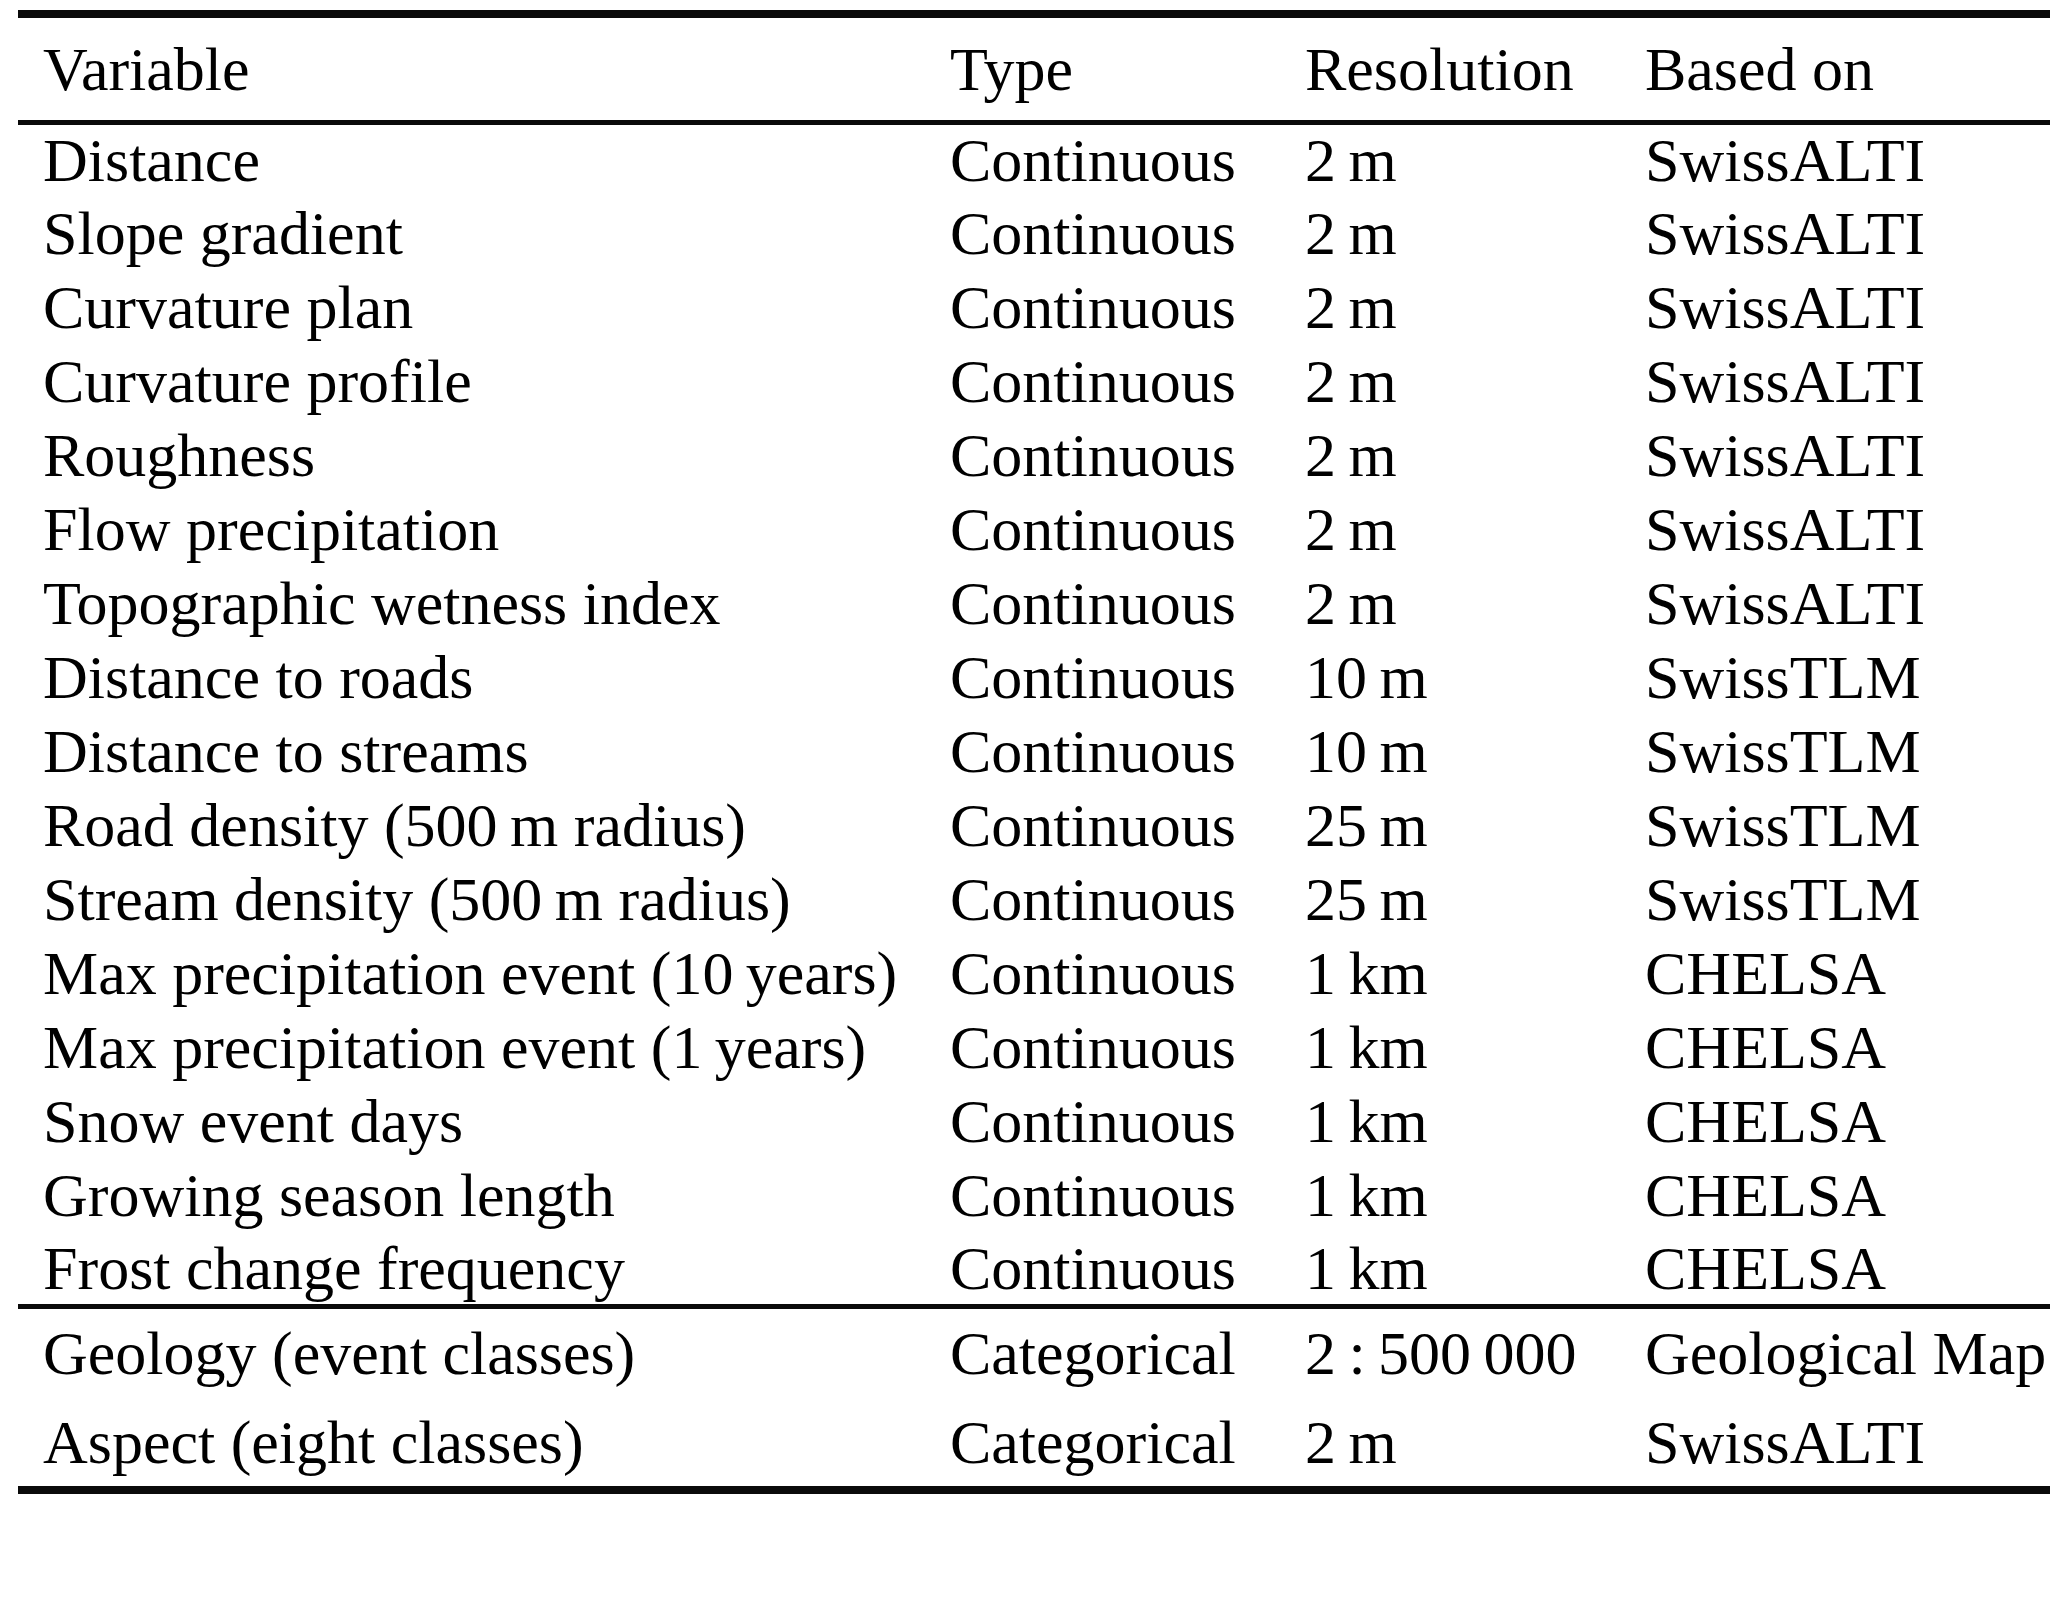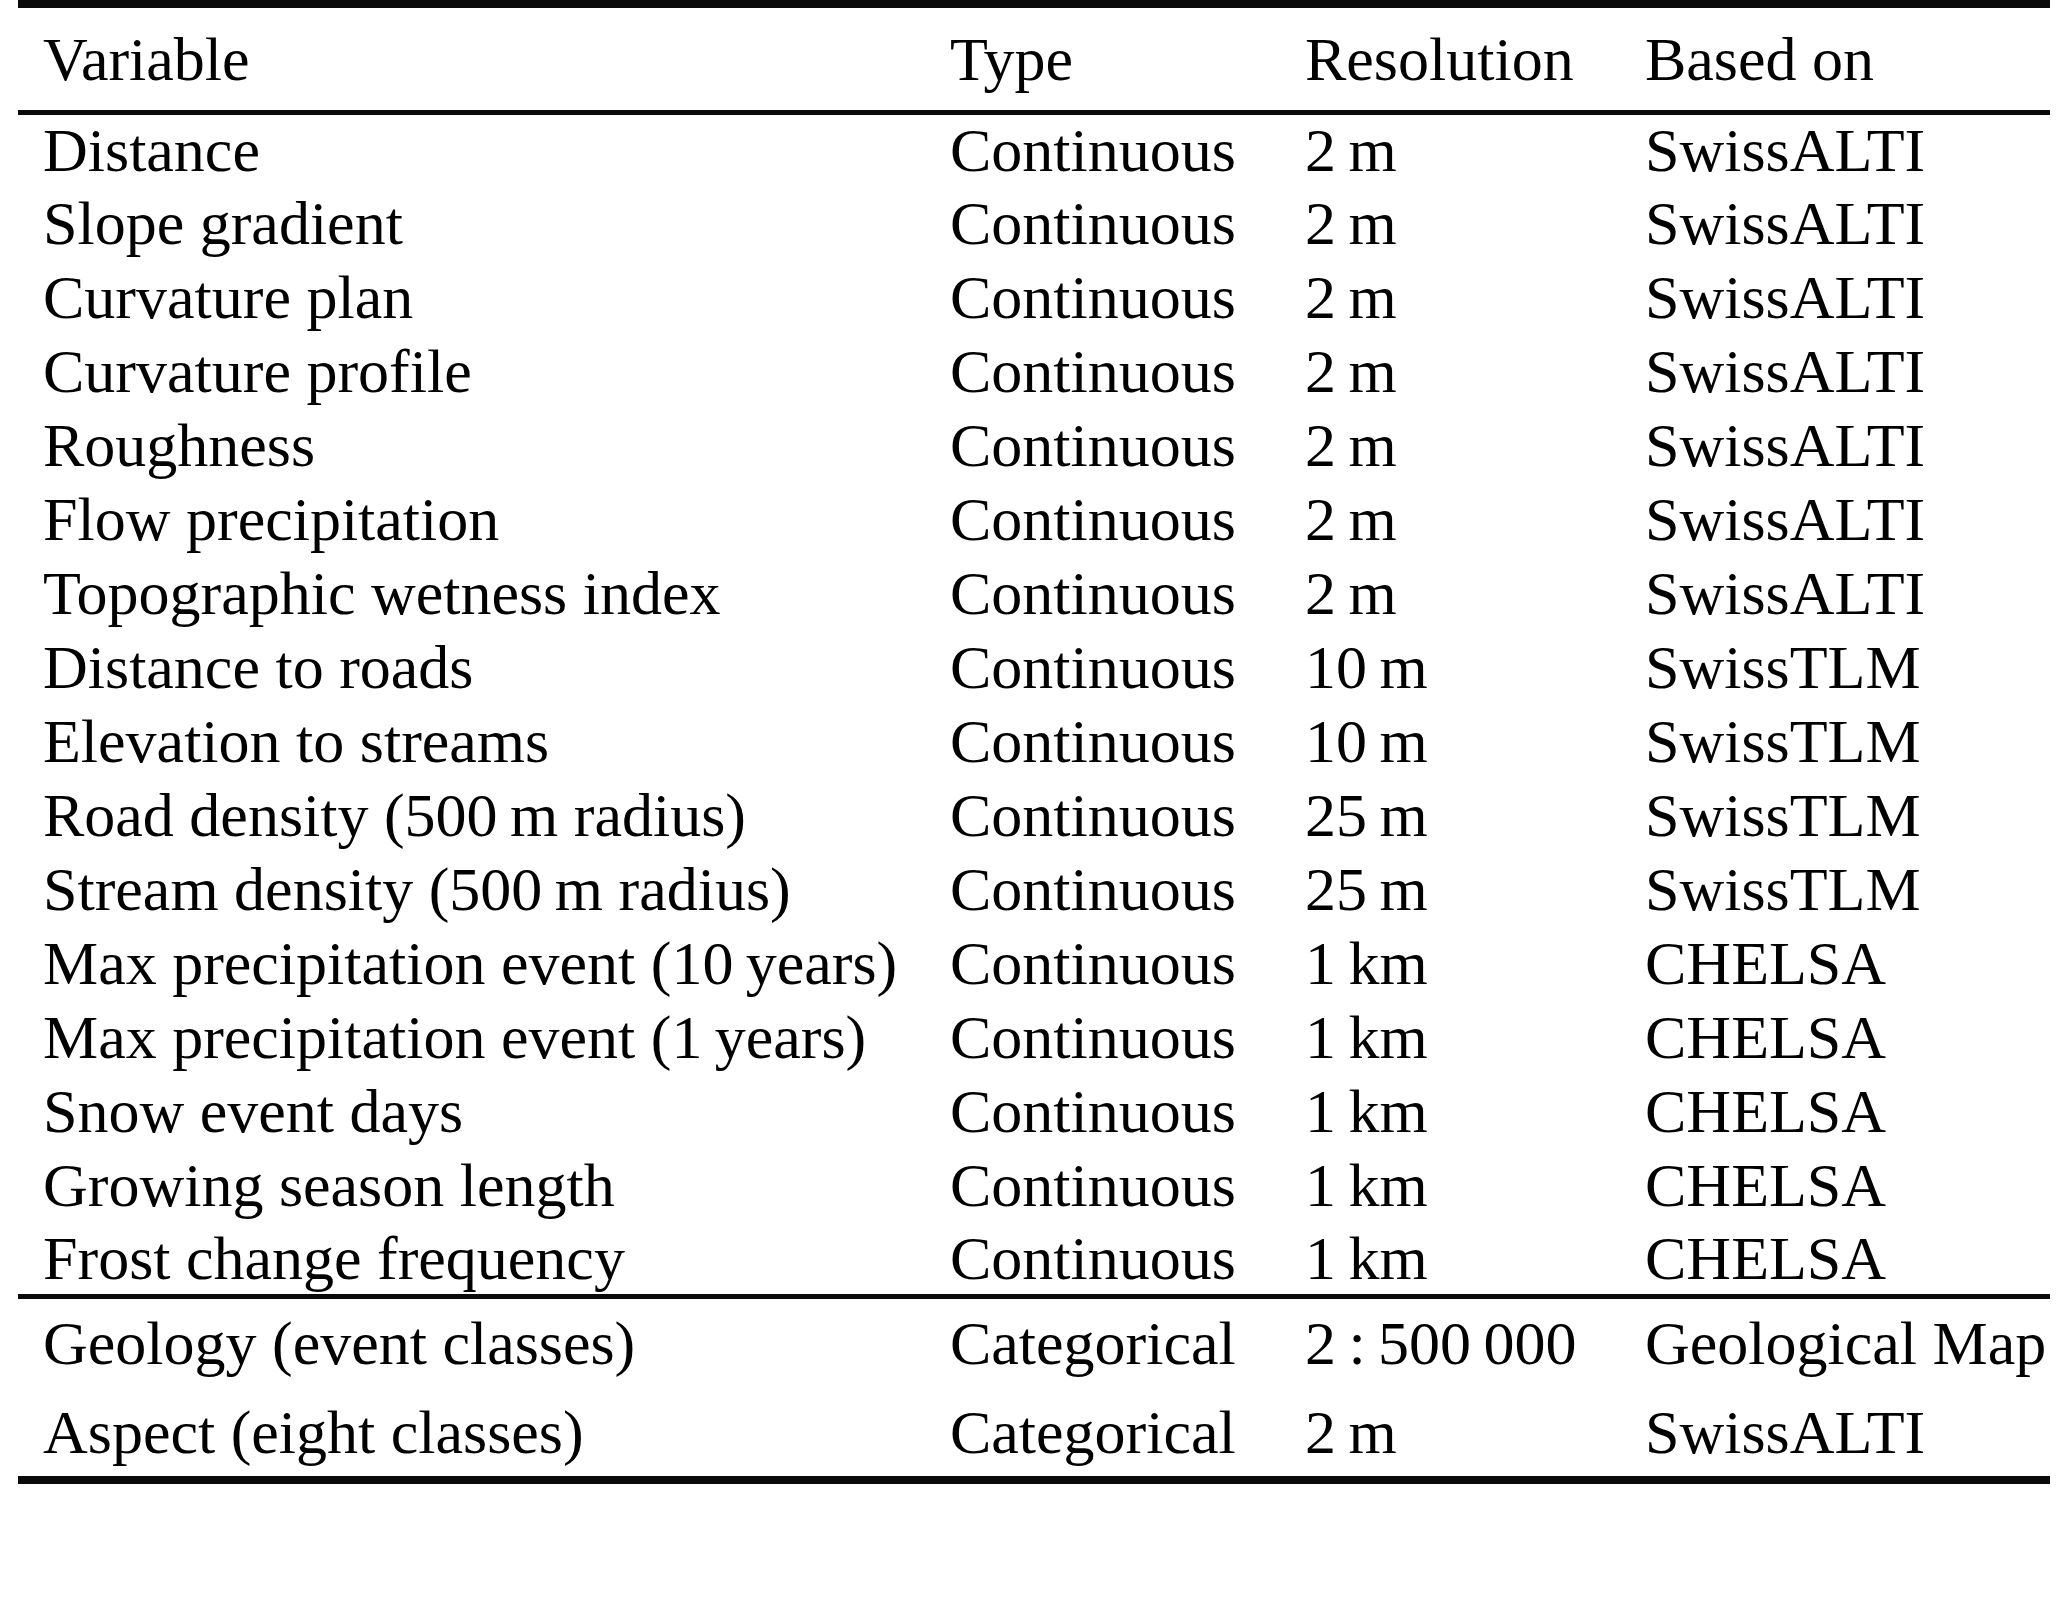--- a/index.html
+++ b/index.html
@@ -11,21 +11,21 @@
     width: 2067px;
     height: 1598px;
     position: relative;
     overflow: hidden;
     font-family: "Liberation Serif", "DejaVu Serif", serif;
     color: #000000;
   }
   table.paper-table {
     position: absolute;
     left: 18px;
-    top: 0;
+    top: 10px;
     width: 2032px;
     border-collapse: collapse;
     table-layout: fixed;
     border-top: 8px solid #0a0a0a;
     border-bottom: 8px solid #0a0a0a;
   }
   col.c-variable   { width: 932px; }
   col.c-type       { width: 355px; }
   col.c-resolution { width: 340px; }
   col.c-basedon    { width: 405px; }
@@ -111,21 +111,21 @@
         <td>2 m</td>
         <td>SwissALTI</td>
       </tr>
       <tr>
         <td>Distance to roads</td>
         <td>Continuous</td>
         <td>10 m</td>
         <td>SwissTLM</td>
       </tr>
       <tr>
-        <td>Elevation to streams</td>
+        <td>Distance to streams</td>
         <td>Continuous</td>
         <td>10 m</td>
         <td>SwissTLM</td>
       </tr>
       <tr>
         <td>Road density (500 m radius)</td>
         <td>Continuous</td>
         <td>25 m</td>
         <td>SwissTLM</td>
       </tr>

